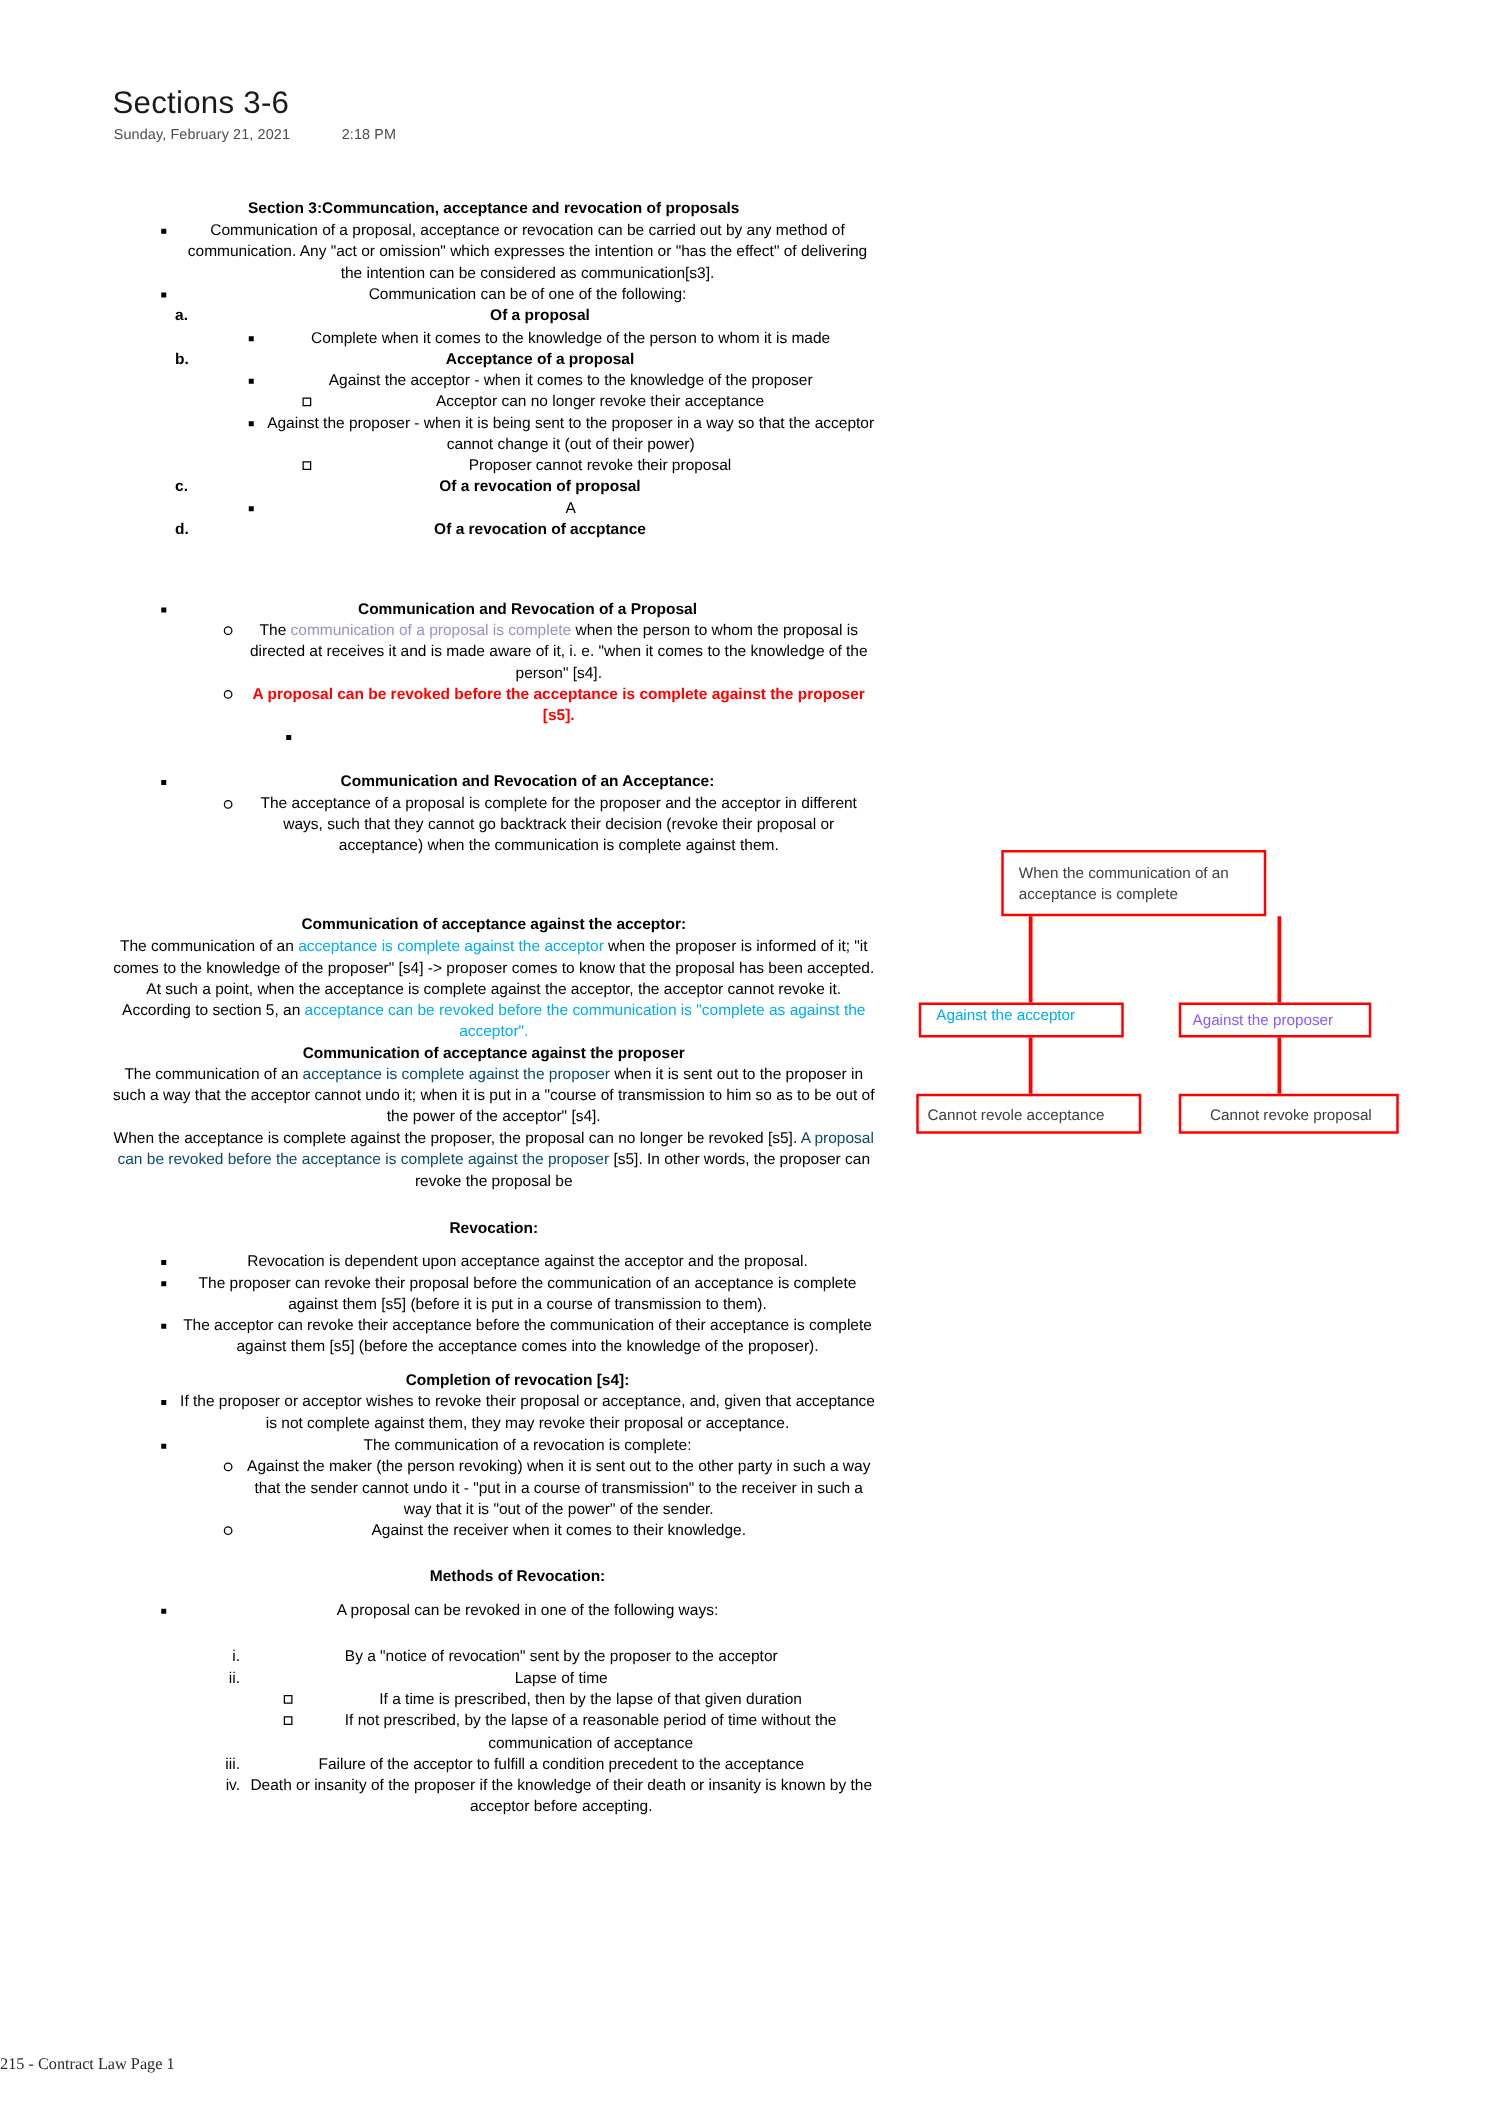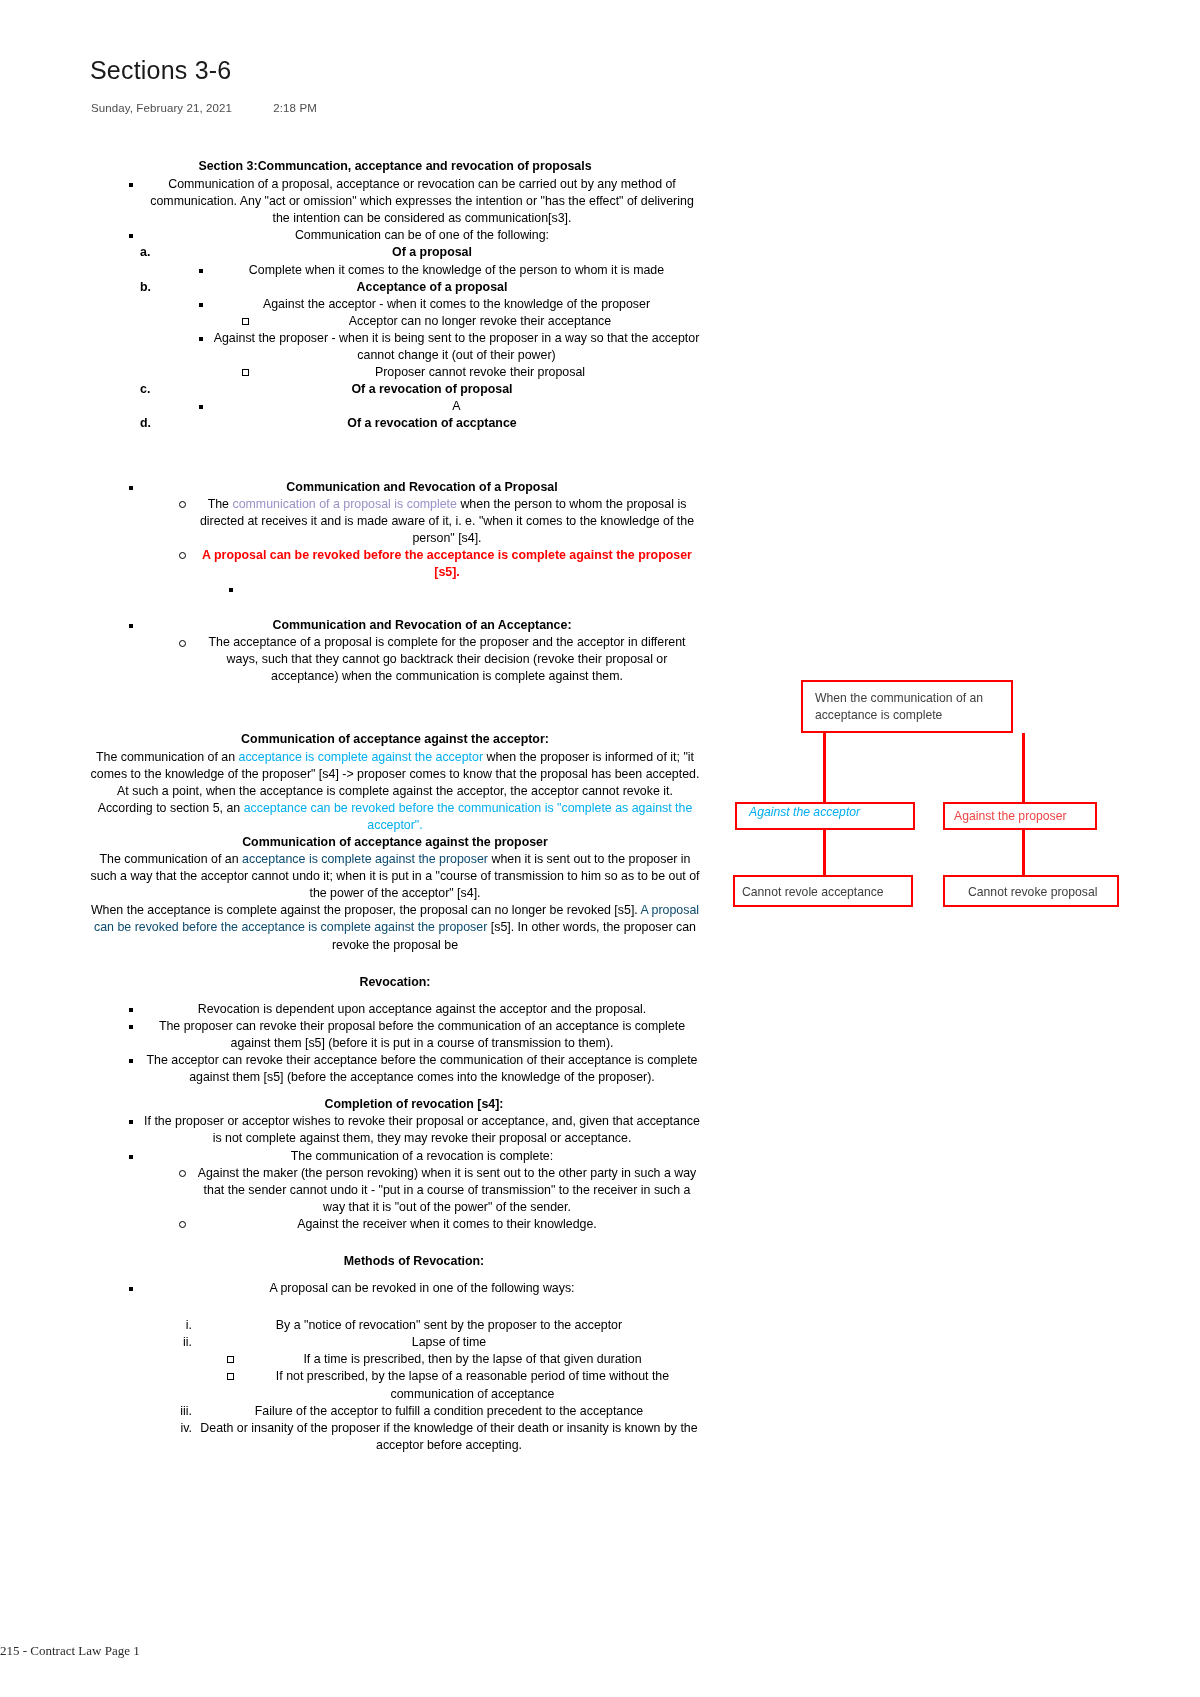--- a/index.html
+++ b/index.html
@@ -13,21 +13,21 @@
     position: relative;
     font-family: "Liberation Sans", sans-serif;
     color: #000000;
     overflow: hidden;
   }
 
   
   .page-title {
     position: absolute;
     left: 90px;
-    top: 56px;
+    top: 68px;
     font-size: 25px;
     font-weight: 400;
     letter-spacing: 0.2px;
     color: #1a1a1a;
   }
   .page-meta {
     position: absolute;
     left: 91px;
     top: 102px;
     font-size: 11.5px;
@@ -151,30 +151,29 @@
     line-height: 17px;
     color: #404040;
   }
   #fbox-top {
     left: 66px; top: 0px;
     width: 212px; height: 53px;
     padding: 8px 10px 0 12px;
   }
   #fbox-acceptor {
     left: 0px; top: 122px;
-    width: 180px; height: 28px;
+    width: 164px; height: 28px;
     padding: 0 0 0 12px;
     color: #00aeef;
-    font-style: italic;
   }
   #fbox-proposer {
     left: 208px; top: 122px;
     width: 154px; height: 28px;
     padding: 4px 0 0 9px;
-    color: #ef4444;
+    color: #8b5cf6;
   }
   #fbox-cannot-rev-acc {
     left: -2px; top: 195px;
     width: 180px; height: 32px;
     padding: 7px 0 0 7px;
   }
   #fbox-cannot-rev-prop {
     left: 208px; top: 195px;
     width: 176px; height: 32px;
     padding: 7px 0 0 23px;

